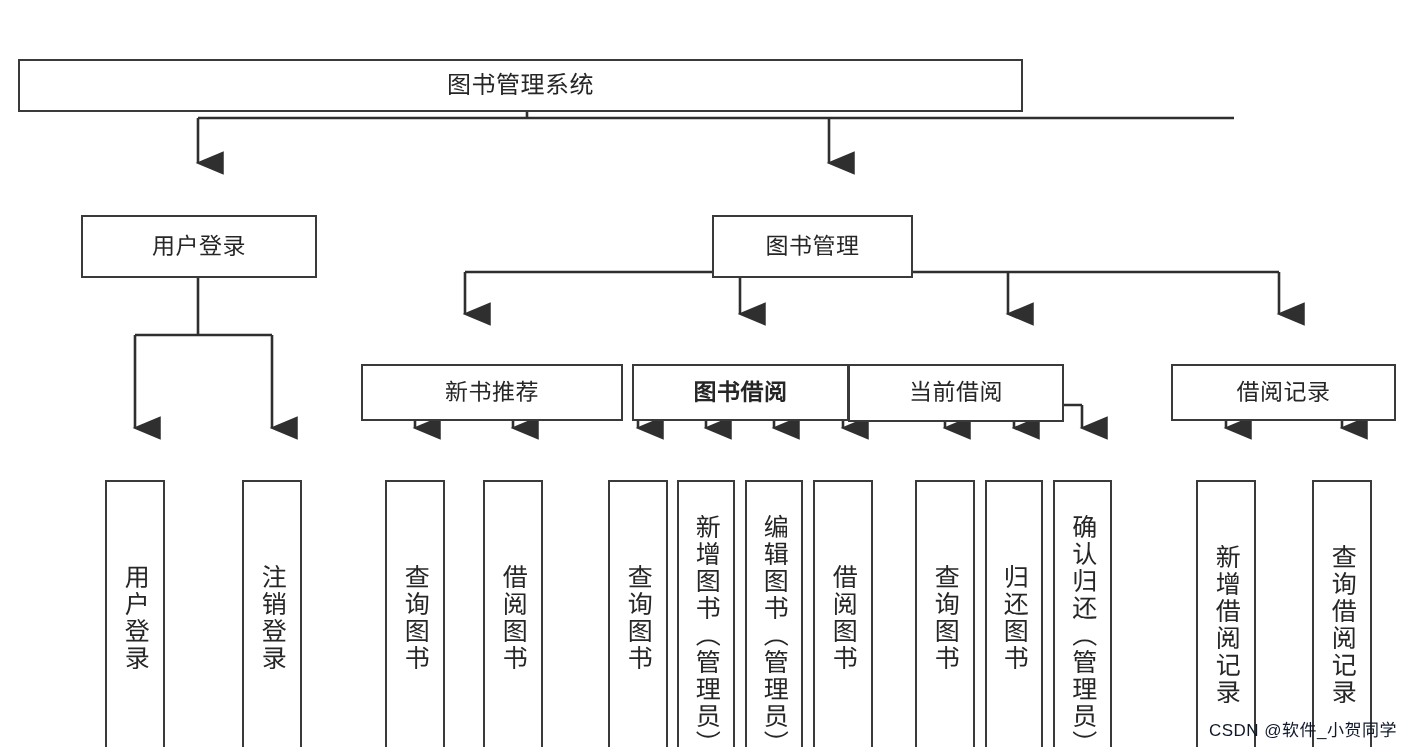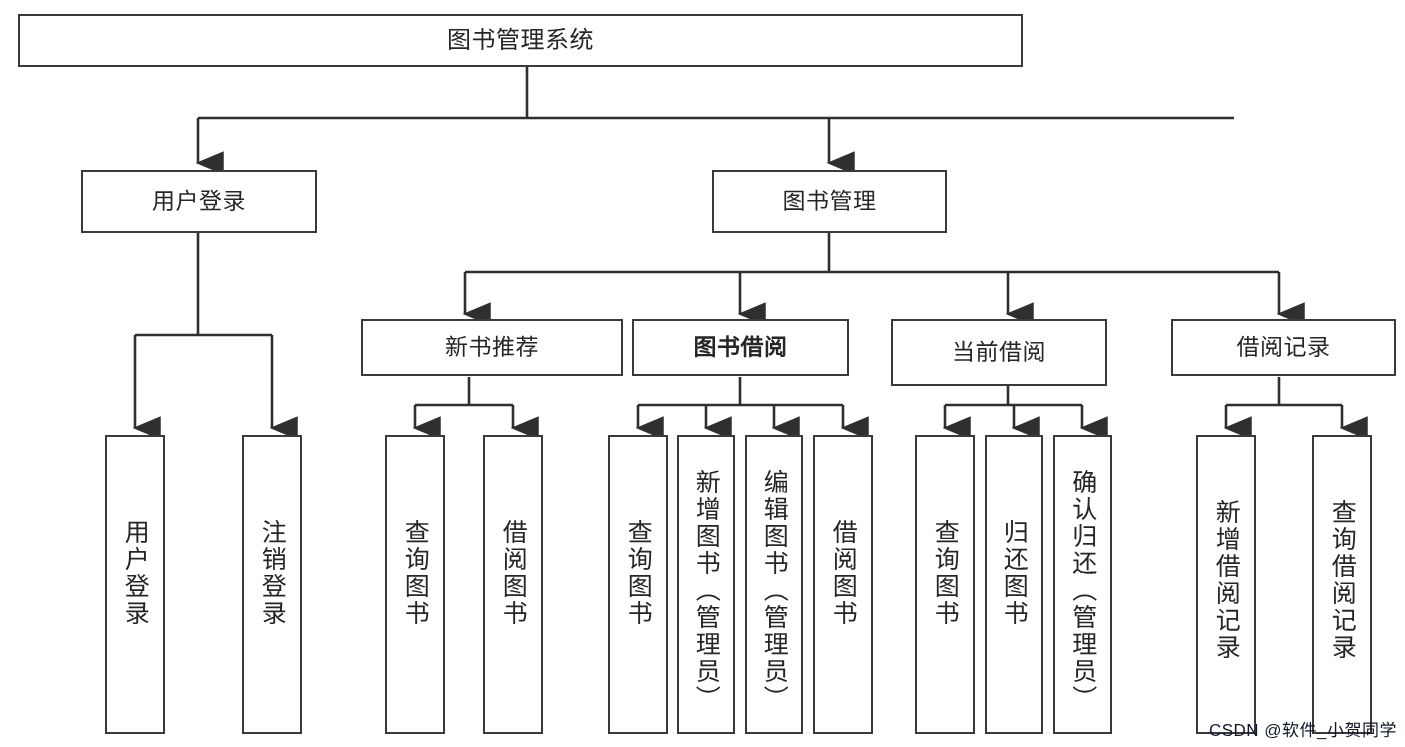--- a/index.html
+++ b/index.html
@@ -29,20 +29,21 @@
   .node {
     position: absolute;
     box-sizing: border-box;
     background: #ffffff;
     border: 2px solid #3a3a3a;
     display: flex;
     align-items: center;
     justify-content: center;
     color: #262626;
     z-index: 2;
+    margin-top: 45px;
   }
   .node-label {
     display: block;
     text-align: center;
     line-height: 1.18;
     letter-spacing: 0.5px;
     white-space: nowrap;
   }
   
   .node.horiz .node-label {
@@ -141,31 +142,31 @@
     </g>
   </svg>
 
   <div class="node horiz root" style="left:18px; top:14px; width:1005px; height:53px;">
     <span class="node-label">图书管理系统</span>
   </div>
 
   <div class="node horiz" style="left:81px; top:170px; width:236px; height:63px;">
     <span class="node-label">用户登录</span>
   </div>
-  <div class="node horiz" style="left:712px; top:170px; width:235px; height:63px;">
+  <div class="node horiz" style="left:712px; top:170px; width:201px; height:63px;">
     <span class="node-label">图书管理</span>
   </div>
 
   <div class="node horiz" style="left:361px; top:319px; width:262px; height:57px;">
     <span class="node-label">新书推荐</span>
   </div>
   <div class="node horiz" style="left:632px; top:319px; width:217px; height:57px;font-weight:bold;">
     <span class="node-label">图书借阅</span>
   </div>
-  <div class="node horiz" style="left:891px; top:319px; width:216px; height:67px;">
+  <div class="node horiz" style="left:848px; top:319px; width:216px; height:58px;">
     <span class="node-label">当前借阅</span>
   </div>
   <div class="node horiz" style="left:1171px; top:319px; width:225px; height:57px;">
     <span class="node-label">借阅记录</span>
   </div>
 
   <div class="node vert mid" style="left:105px; top:435px; width:60px; height:299px;">
     <span class="node-label">用户登录</span>
   </div>
   <div class="node vert mid" style="left:242px; top:435px; width:60px; height:299px;">

